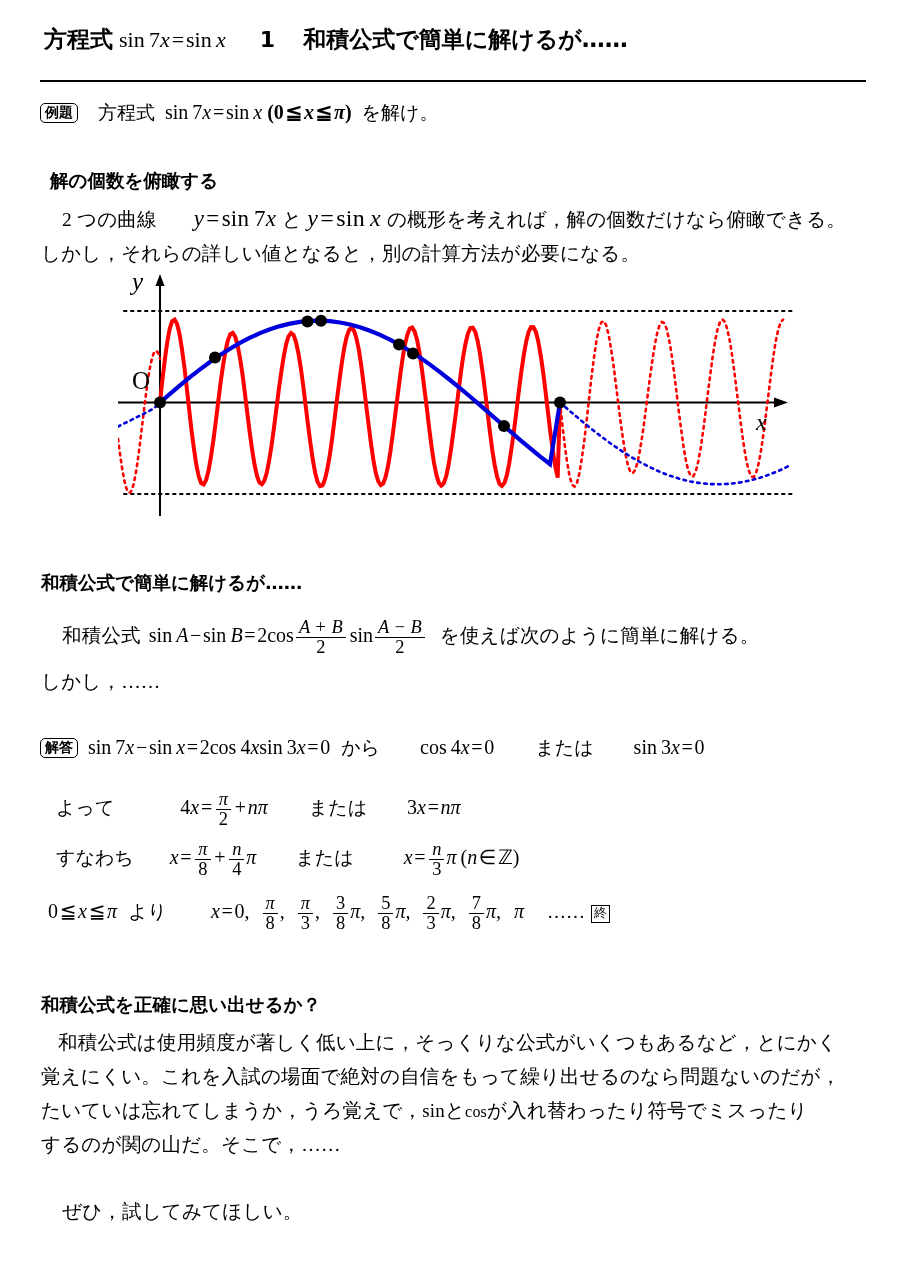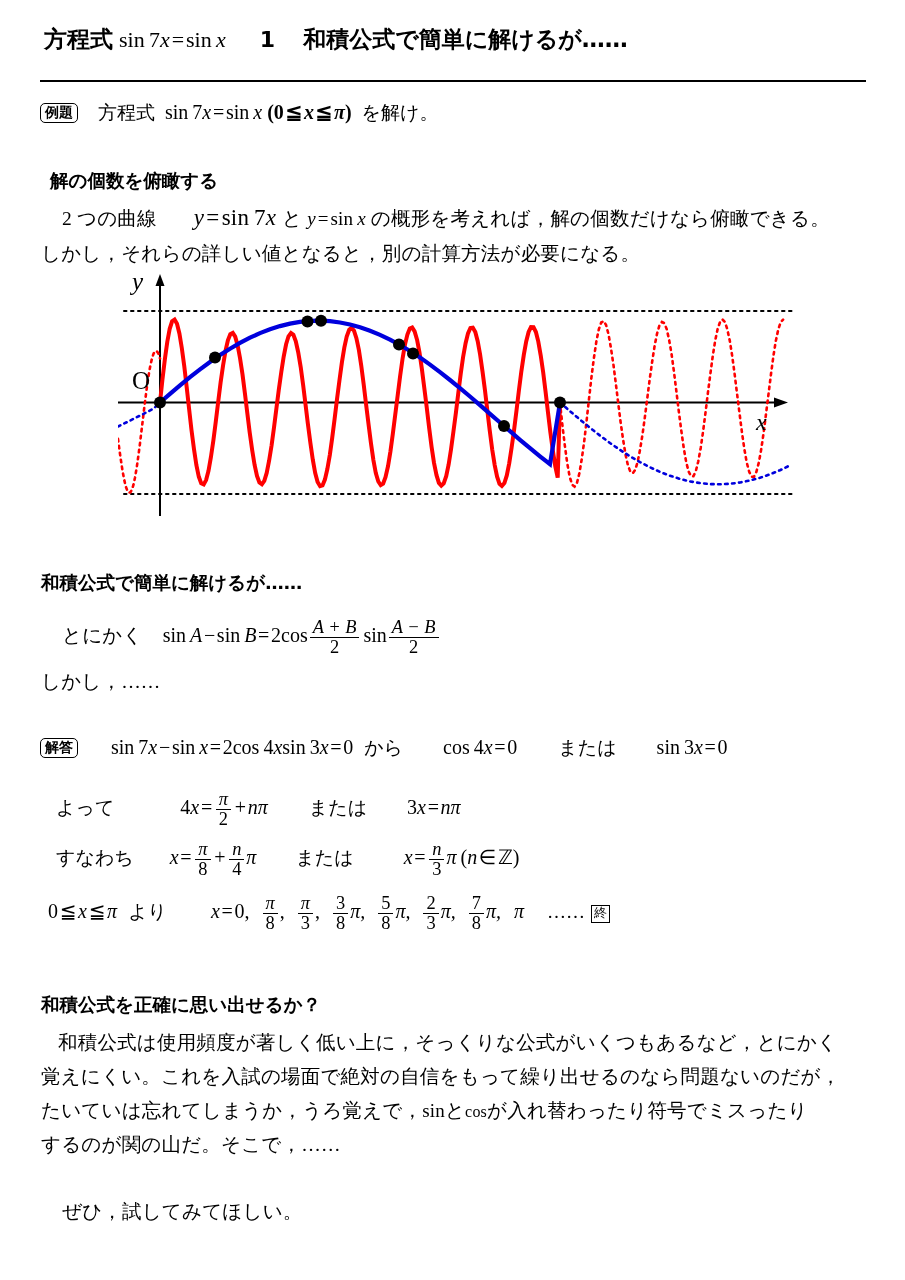--- a/index.html
+++ b/index.html
@@ -155,21 +155,21 @@
   </div>
 
   <div class="abs heading" style="left:41px; top:168px;margin-left:9px;">解の個数を俯瞰する</div>
 
   <div class="abs jp jp-body" style="left:62px; top:205px;">
     <span>2 つの曲線</span>
     <span class="math" style="font-size:23px;margin-left:32px;">
       <span class="mi">y</span><span class="mrm"> = </span><span class="mrm">sin</span><span class="mrm"> 7</span><span class="mi">x</span>
     </span>
     <span>と</span>
-    <span class="math" style="font-size:19px;">
+    <span class="math" style="font-size:24px;">
       <span class="mi">y</span><span class="mrm"> = </span><span class="mrm">sin</span> <span class="mi">x</span>
     </span>
     <span>の概形を考えれば，解の個数だけなら俯瞰できる。</span>
   </div>
 
   <div class="abs jp jp-body" style="left:41px; top:240px;">しかし，それらの詳しい値となると，別の計算方法が必要になる。</div>
 
   <div id="figure">
     <svg width="680" height="255" viewBox="0 0 680 255">
 
@@ -259,31 +259,32 @@
     </svg>
 
     <div class="abs" style="left:14px; top:0px; font-size:25px; font-style:italic; font-family:'Liberation Serif',serif;">y</div>
     <div class="abs" style="left:638px; top:141px; font-size:24px; font-style:italic; font-family:'Liberation Serif',serif;">x</div>
     <div class="abs" style="left:14px; top:99px; font-size:25px; font-family:'Liberation Serif',serif;">O</div>
   </div>
 
   <div class="abs heading" style="left:41px; top:570px;">和積公式で簡単に解けるが……</div>
 
   <div class="abs" style="left:62px; top:618px;">
-    <span class="jp jp-body">とにかく</span>
-    <span class="math" style="margin-left:16px;">
+    <span class="jp jp-body">和積公式</span>
+    <span class="math" style="margin-left:4px;">
       <span class="mrm">sin</span> <span class="mi">A</span> − <span class="mrm">sin</span> <span class="mi">B</span><span class="mrm"> = 2cos</span><span class="frac"><span class="num mi">A + B</span><span class="den mrm">2</span></span><span class="mrm" style="margin-left:2px;">sin</span><span class="frac"><span class="num mi">A − B</span><span class="den mrm">2</span></span>
     </span>
+    <span class="jp jp-body" style="margin-left:8px;">を使えば次のように簡単に解ける。</span>
   </div>
 
   <div class="abs jp jp-body" style="left:41px; top:668px;">しかし，……</div>
 
   <div class="abs" style="left:40px; top:735px;">
     <span class="boxlabel">解答</span>
-    <span class="math" style="margin-left:29px;">
+    <span class="math" style="margin-left:6px;">
       <span class="mrm">sin</span><span class="mrm"> 7</span><span class="mi">x</span> − <span class="mrm">sin</span> <span class="mi">x</span><span class="mrm"> = 2cos 4</span><span class="mi">x</span><span class="mrm">sin 3</span><span class="mi">x</span><span class="mrm"> = 0</span>
     </span>
     <span class="jp" style="margin-left:6px;">から</span>
     <span class="math" style="margin-left:36px;">
       <span class="mrm">cos 4</span><span class="mi">x</span><span class="mrm"> = 0</span>
     </span>
     <span class="jp" style="margin-left:36px;">または</span>
     <span class="math" style="margin-left:36px;">
       <span class="mrm">sin 3</span><span class="mi">x</span><span class="mrm"> = 0</span>
     </span>

